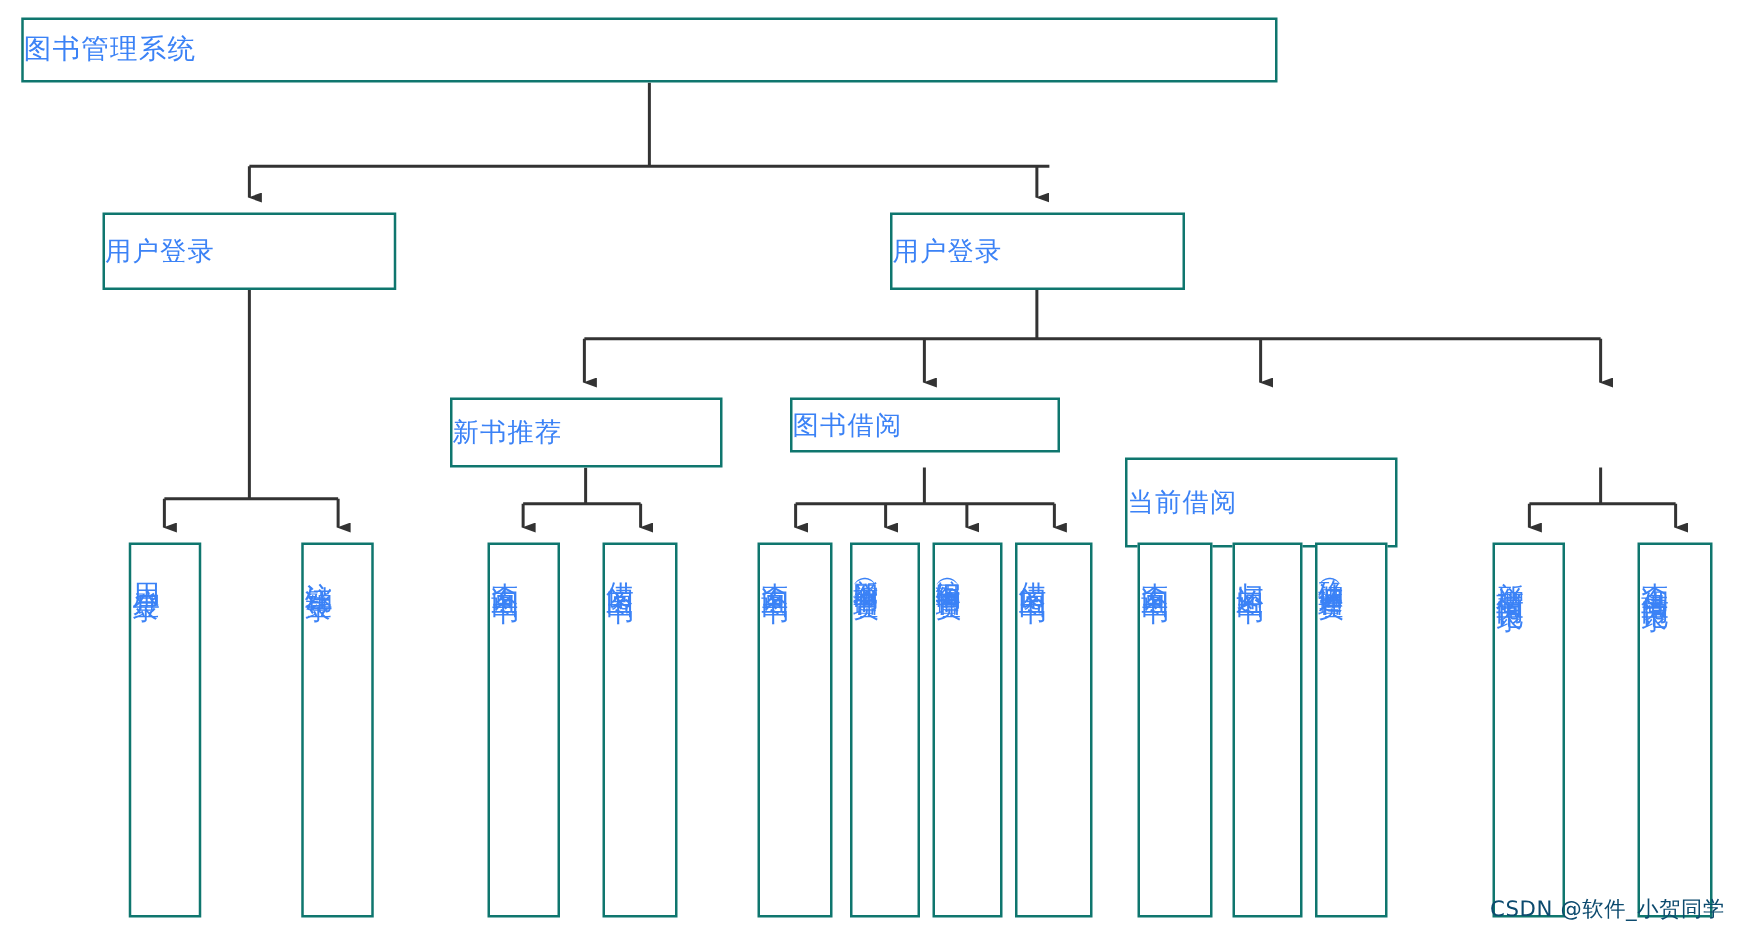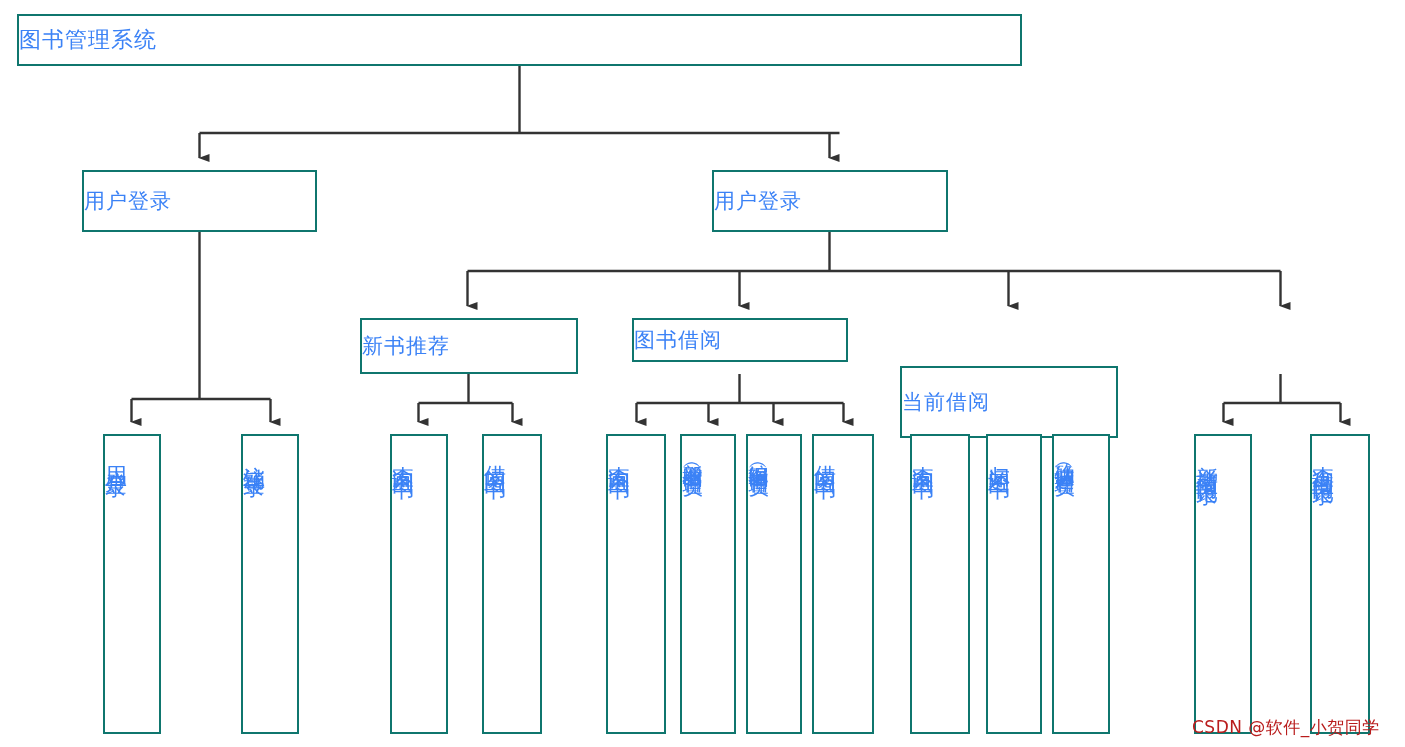--- a/index.html
+++ b/index.html
@@ -181,15 +181,15 @@
   <div class="node v narrow" id="node-leaf-10" style="left: 1052px; top: 434px; width: 58px; height: 300px;">
     <span class="label">确认归还（管理员）</span>
   </div>
   <div class="node v" id="node-leaf-11" style="left: 1194px; top: 434px; width: 58px; height: 300px;">
     <span class="label">新增借阅记录</span>
   </div>
   <div class="node v" id="node-leaf-12" style="left: 1310px; top: 434px; width: 60px; height: 300px;">
     <span class="label">查询借阅记录</span>
   </div>
 
-  <div class="watermark" style="left: 1192px; top: 716px; color: #b91c1c;">CSDN @软件_小贺同学</div>
+  <div class="watermark" style="left: 1192px; top: 716px; color: #0c4a6e;">CSDN @软件_小贺同学</div>
 
 </div>
 
 </body></html>

